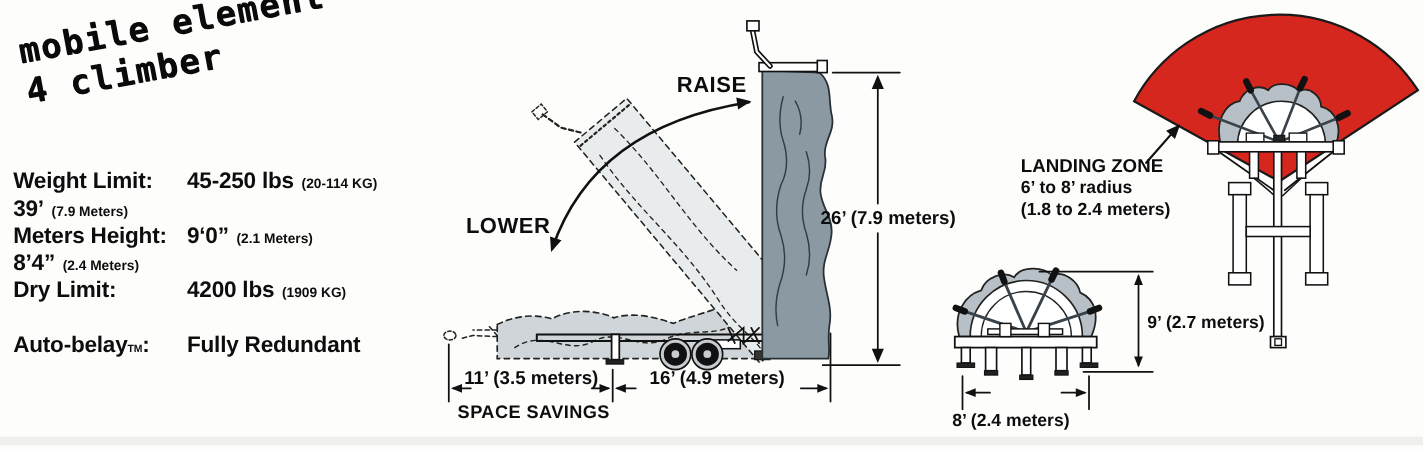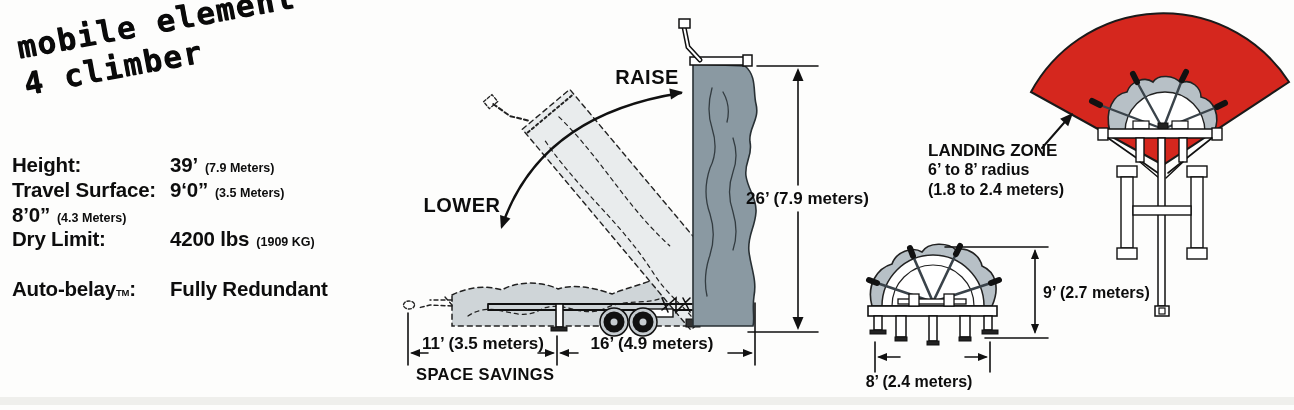--- a/index.html
+++ b/index.html
@@ -33,32 +33,36 @@
 
 <div class="stage">
 
   <div class="logo">
     <div>mobile element</div>
     <div>4 climber</div>
   </div>
 
   <div class="spec-table">
     <div class="spec-row">
-      <span class="spec-label">Height:</span>
+      <span class="spec-label">Weight Limit:</span>
+      <span class="spec-value">45-250 lbs</span>
+      <span class="spec-metric">(20-114 KG)</span>
+    </div>
+    <div class="spec-row">
       <span class="spec-value">39’</span>
       <span class="spec-metric">(7.9 Meters)</span>
     </div>
     <div class="spec-row">
-      <span class="spec-label">Travel Surface:</span>
+      <span class="spec-label">Meters Height:</span>
       <span class="spec-value">9‘0”</span>
-      <span class="spec-metric">(3.5 Meters)</span>
-    </div>
-    <div class="spec-row">
-      <span class="spec-value">8’0”</span>
-      <span class="spec-metric">(4.3 Meters)</span>
+      <span class="spec-metric">(2.1 Meters)</span>
+    </div>
+    <div class="spec-row">
+      <span class="spec-value">8’4”</span>
+      <span class="spec-metric">(2.4 Meters)</span>
     </div>
     <div class="spec-row">
       <span class="spec-label">Dry Limit:</span>
       <span class="spec-value">4200 lbs</span>
       <span class="spec-metric">(1909 KG)</span>
     </div>
     <div class="spec-row">
       <span class="spec-metric"></span>
     </div>
     <div class="spec-row">

